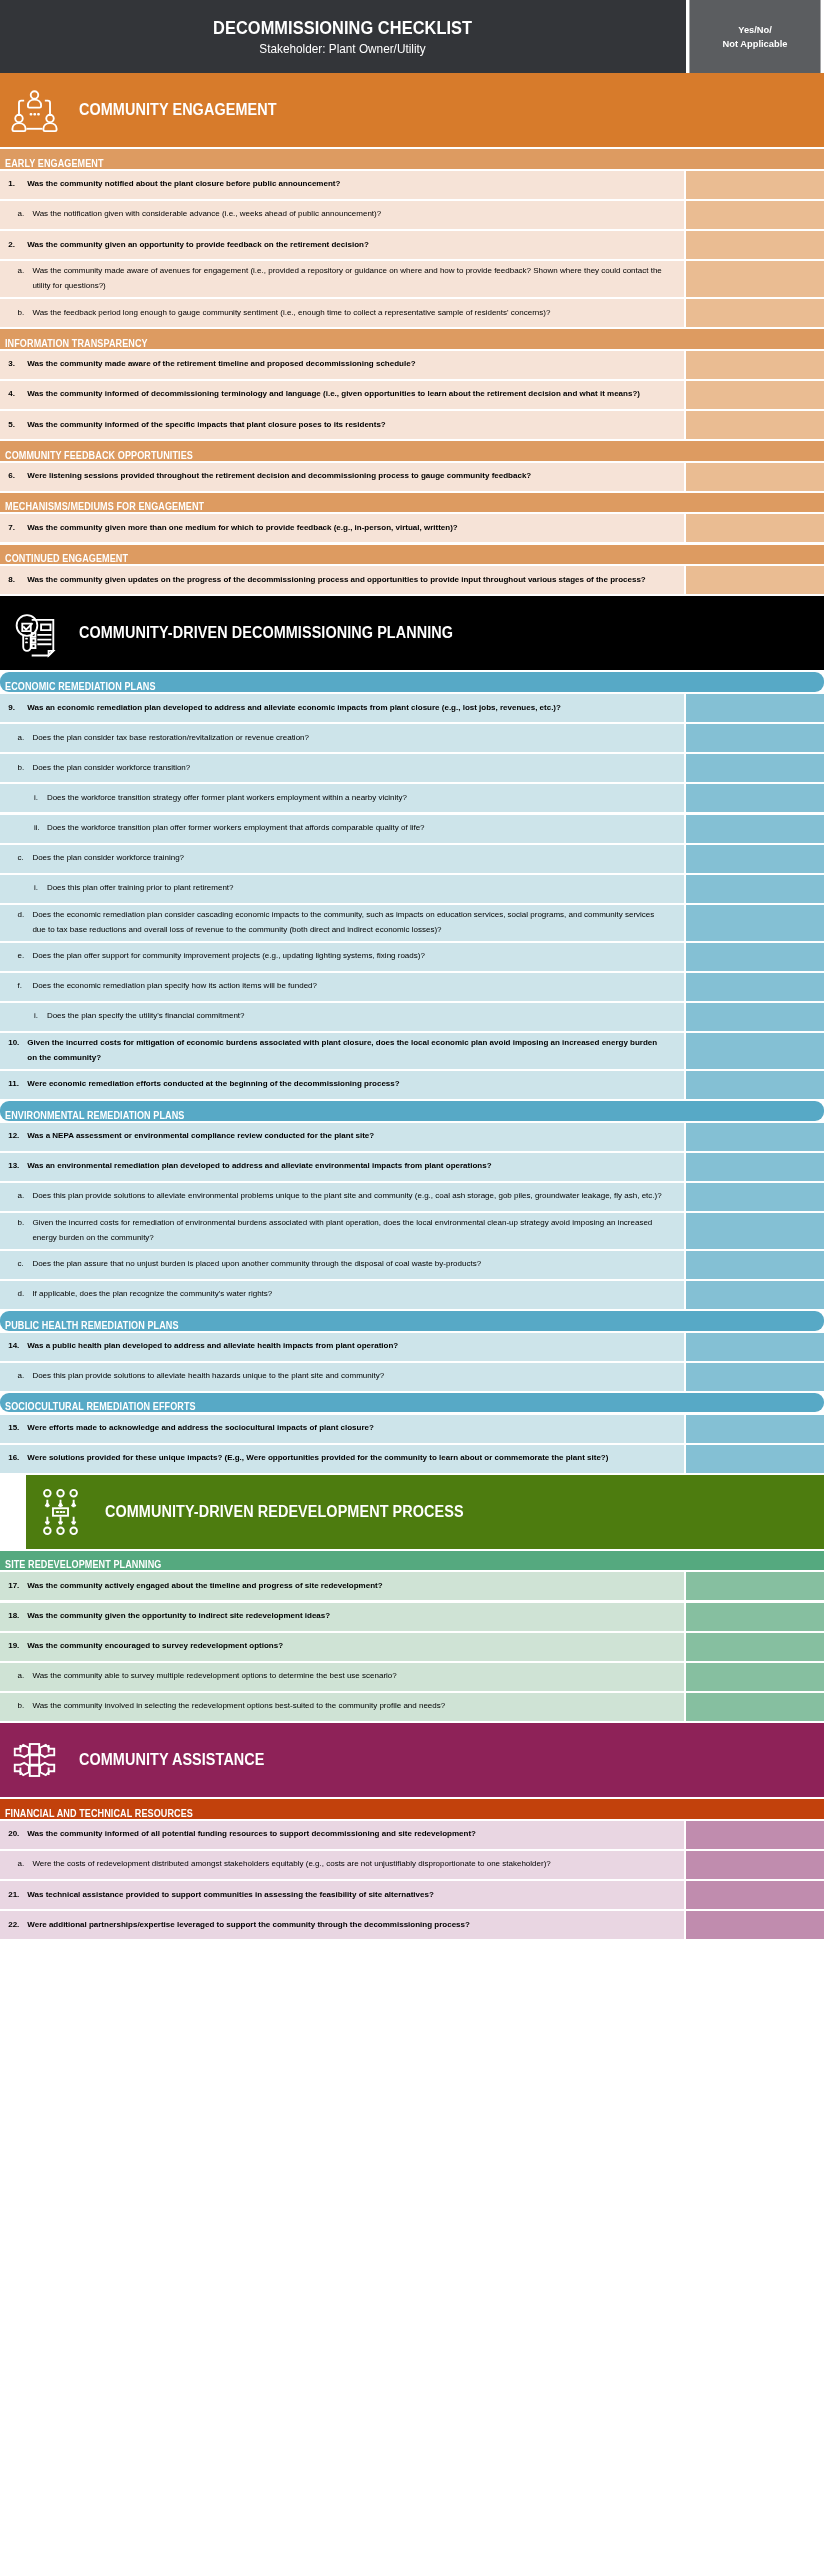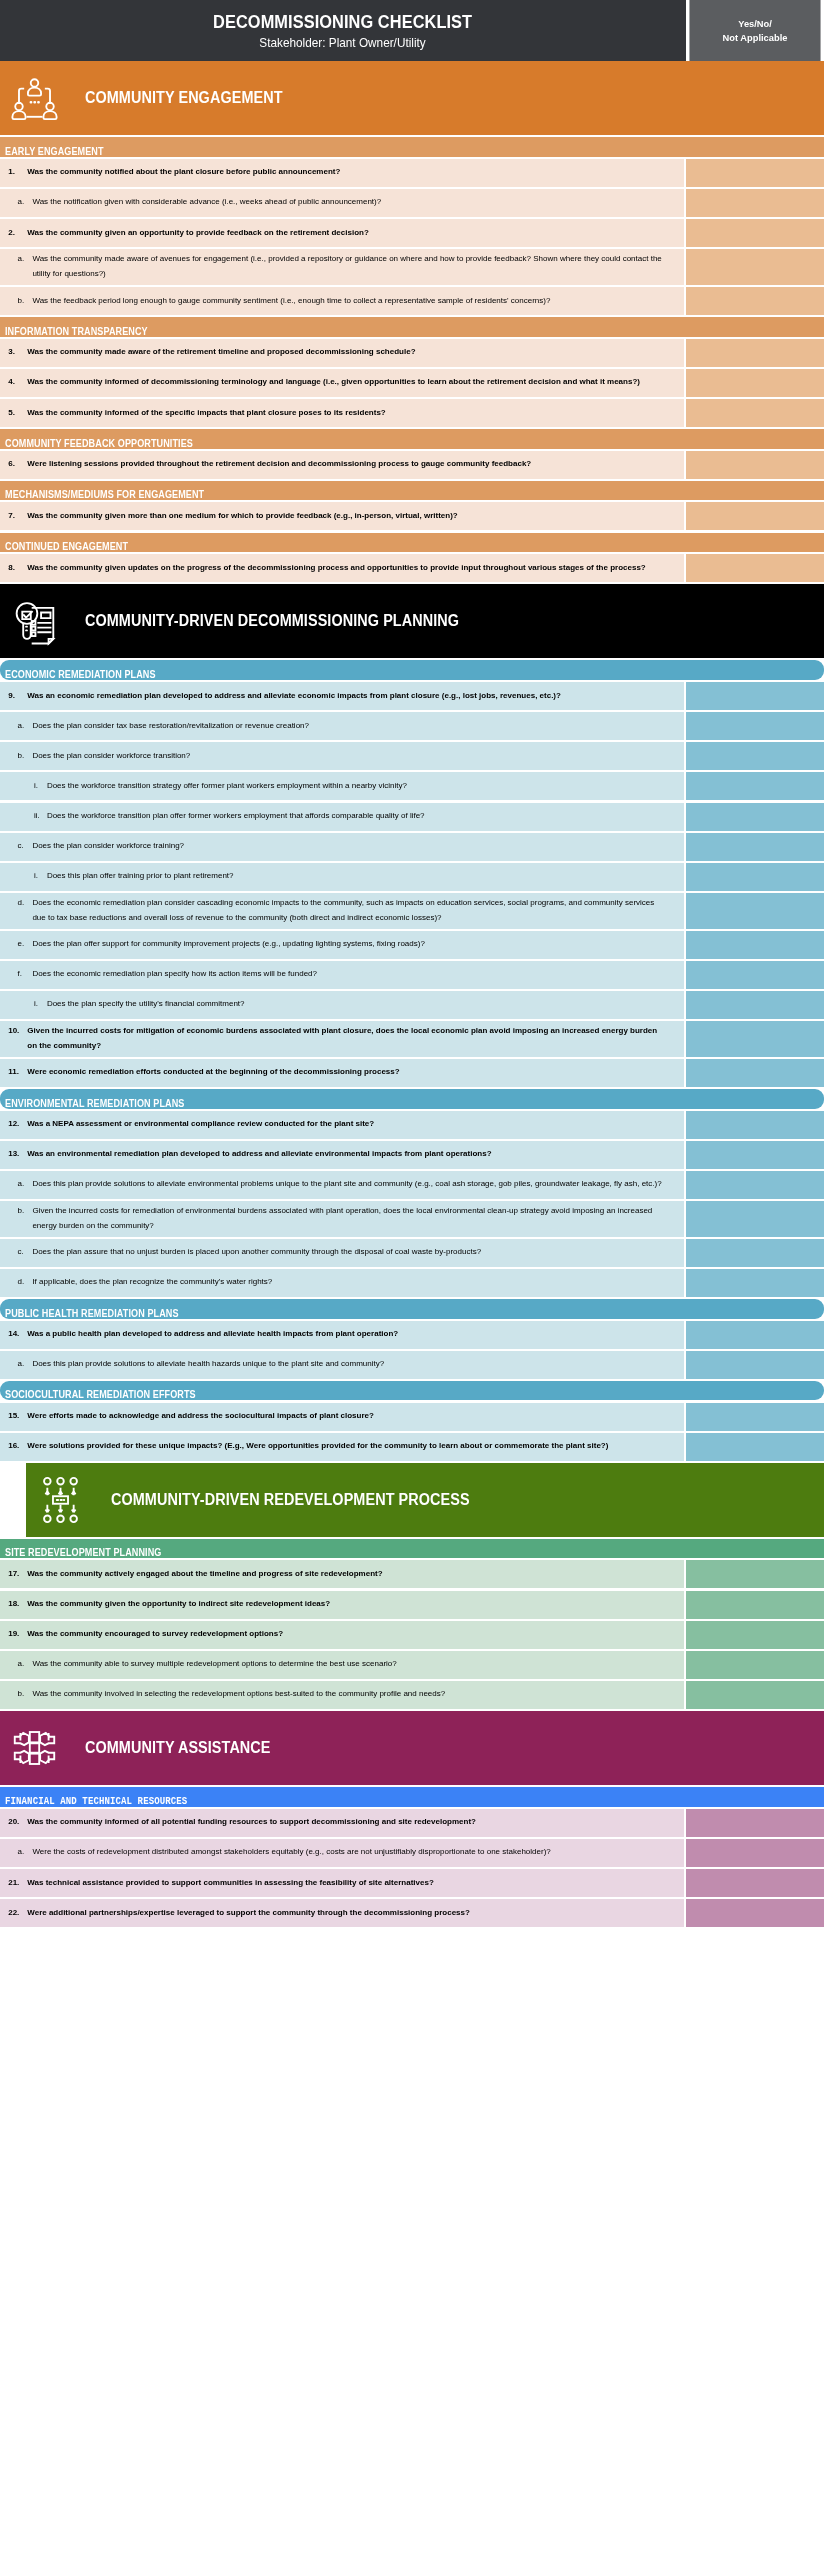--- a/index.html
+++ b/index.html
@@ -4,21 +4,21 @@
 <style>
   * { box-sizing: border-box; margin: 0; padding: 0; }
   html, body {
     width: 824px;
     background: #ffffff;
     font-family: "Liberation Sans", sans-serif;
   }
   .sheet { width: 824px; position: relative; background: #ffffff; }
 
   
-  .title-band { display: flex; width: 100%; height: 61px; }
+  .title-band { display: flex; width: 100%; height: 73px; }
   .title-main {
     flex: 0 0 686px;
     background: #333539;
     color: #ffffff;
     display: flex;
     flex-direction: column;
     align-items: center;
     justify-content: center;
     padding-top: 2.1px;
   }
@@ -52,21 +52,21 @@
   }
 
   
   .cat-band {
     display: flex;
     align-items: center;
     width: 100%;
     color: #ffffff;
     padding-left: 11.3px;
     height: 74px;
-    gap: 27px;
+    gap: 21px;
   }
   .cat-icon { width: 47px; height: 54px; flex: 0 0 47px;
               display: flex; align-items: center; justify-content: center; }
   .cat-icon svg { width: 47px; height: 52px; display:block; }
   .cat-title {
     font-size: 16px;
     font-weight: 700;
     letter-spacing: 0.1px;
     transform: scaleX(0.9);
     transform-origin: left center;
@@ -131,21 +131,21 @@
   .sec-planning .subhead      { background: #57a9c6; border-radius: 9px; }
   .sec-planning .q-cell       { background: #cde4ea; }
   .sec-planning .a-cell       { background: #84c0d4; }
 
   .sec-redevelopment .cat-band{ background: #4d7c0f; margin-left: 26px; }
   .sec-redevelopment .subhead { background: #55a97f; }
   .sec-redevelopment .q-cell  { background: #cfe3d5; }
   .sec-redevelopment .a-cell  { background: #86bfa0; }
 
   .sec-assistance .cat-band   { background: #8e2258; }
-  .sec-assistance .subhead    { background: #3b82f6; font-family: Liberation Mono, monospace; }
+  .sec-assistance .subhead    { background: #c2410c; }
   .sec-assistance .q-cell     { background: #e9d6e2; }
   .sec-assistance .a-cell     { background: #c08cae; }
 
   .block-gap { height: 2.1px; width: 100%; background: #ffffff; }
 </style>
 </head>
 <body>
 
 <div class="sheet">
 

